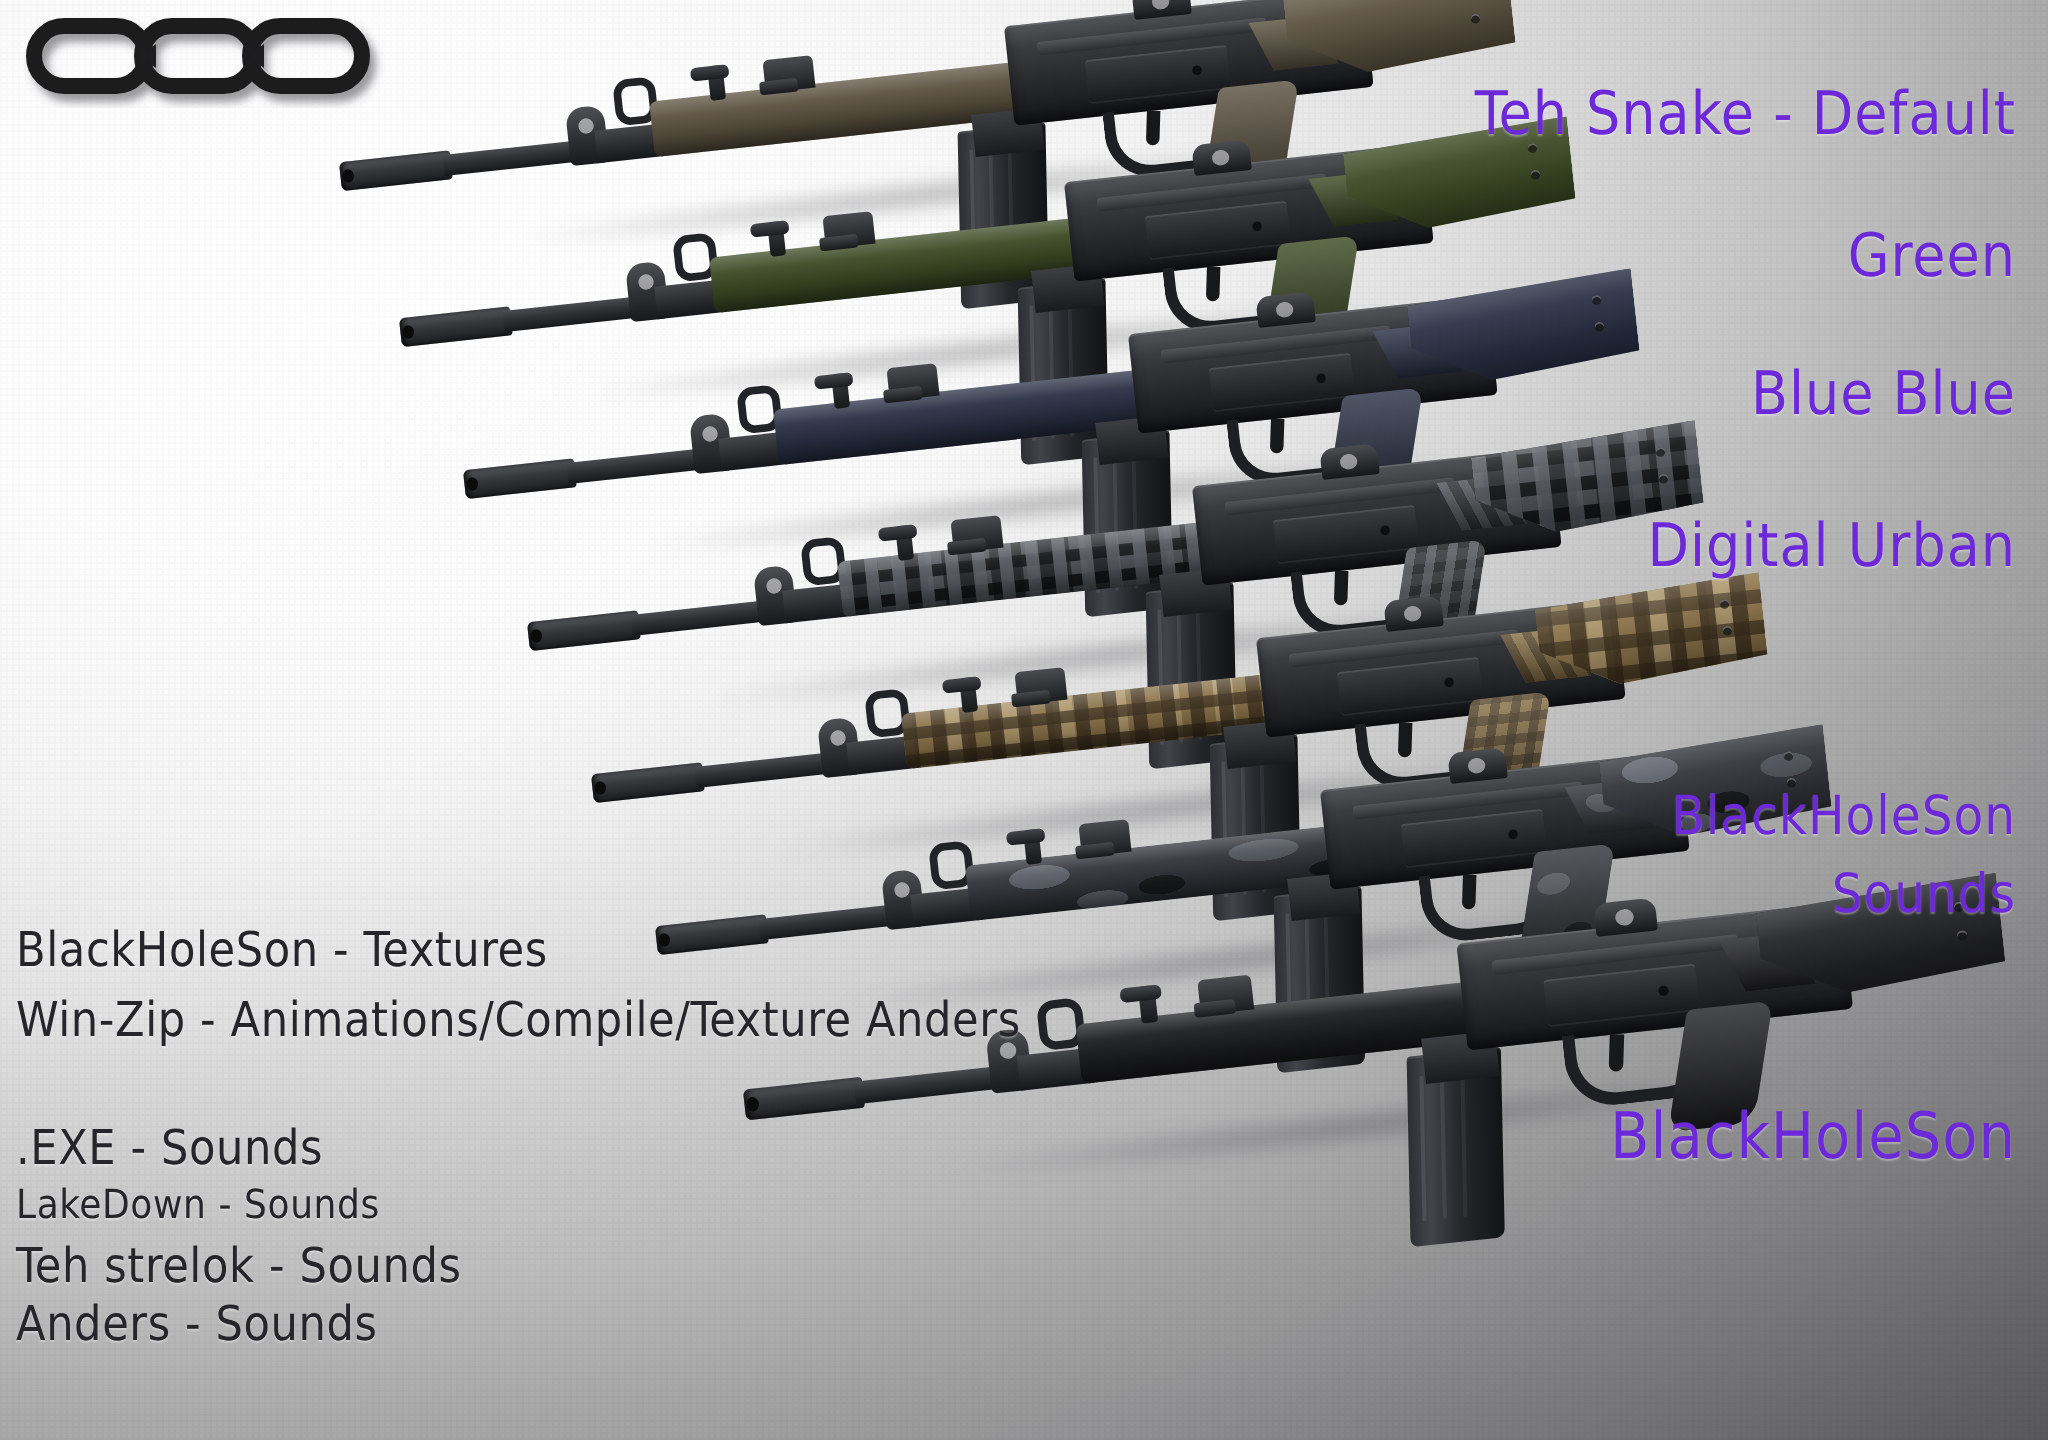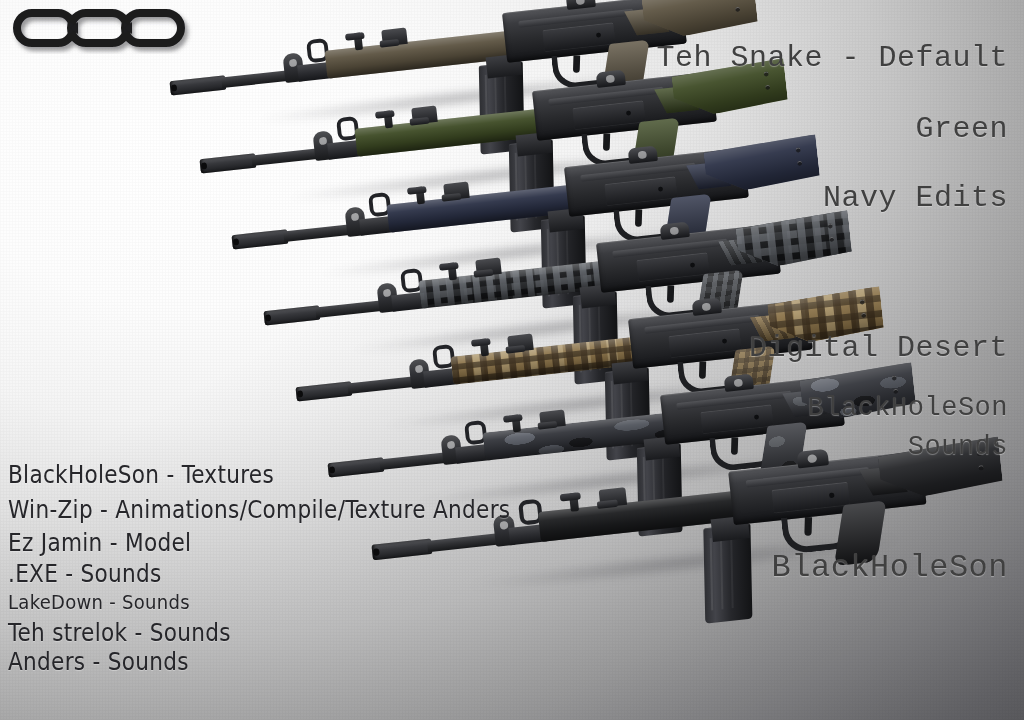--- a/index.html
+++ b/index.html
@@ -49,28 +49,27 @@
   
   .logo {
     position: absolute;
     left: 8px; top: 2px;
     width: 190px; height: 52px;
   }
 
   
   .label {
     position: absolute;
-    color: #404040;
+    color: #6d28d9;
     font-weight: 400;
     letter-spacing: .5px;
     line-height: 1.08;
     white-space: nowrap;
     font-stretch: condensed;
     text-shadow: 0 1px 1px rgba(255,255,255,.35);
-    font-family: Liberation Mono, monospace;
   }
   .label.right { text-align: right; }
 
   .credits {
     position: absolute;
     left: 8px;
     color: #26262a;
     white-space: nowrap;
     font-stretch: condensed;
     letter-spacing: .3px;
@@ -535,36 +534,35 @@
       <div class="shade"></div>
         <div class="rivet"></div>
         <div class="rivet2"></div>
     </div>
   </div>
 
   <div class="label right" style="right:16px; top:42px; font-size:30px;">Teh Snake - Default</div>
 
   <div class="label right" style="right:16px; top:113px; font-size:30px;">Green</div>
 
-  <div class="label right" style="right:16px; top:182px; font-size:30px;">Navy Edits</div>
-
-
-  <div class="label right" style="right:16px; top:332px; font-size:30px;">Digital Desert</div>
+  <div class="label right" style="right:16px; top:182px; font-size:30px;">Blue Blue</div>
+
+  <div class="label right" style="right:16px; top:258px; font-size:30px;">Digital Urban</div>
+
 
   <div class="label right" style="right:16px; top:394px; font-size:27px;">BlackHoleSon</div>
   <div class="label right" style="right:16px; top:433px; font-size:27px;">Sounds</div>
 
   <div class="label right" style="right:16px; top:551px; font-size:32px;">BlackHoleSon</div>
 
 
   <div class="credits" style="top:461px; font-size:24px;">BlackHoleSon - Textures</div>
 
   <div class="credits" style="top:496px; font-size:24px;">Win-Zip - Animations/Compile/Texture Anders</div>
 
-  <div class="credits" style="top:529px; font-size:24px;"> Ez  Jamin - Model</div>
 
   <div class="credits" style="top:560px; font-size:24px;">.EXE - Sounds</div>
 
   <div class="credits" style="top:590px; font-size:20px;">LakeDown - Sounds</div>
 
   <div class="credits" style="top:648px; font-size:24px;">Anders - Sounds</div>
 
   <div class="credits" style="top:619px; font-size:24px;">Teh strelok - Sounds</div>
 
 </div>

